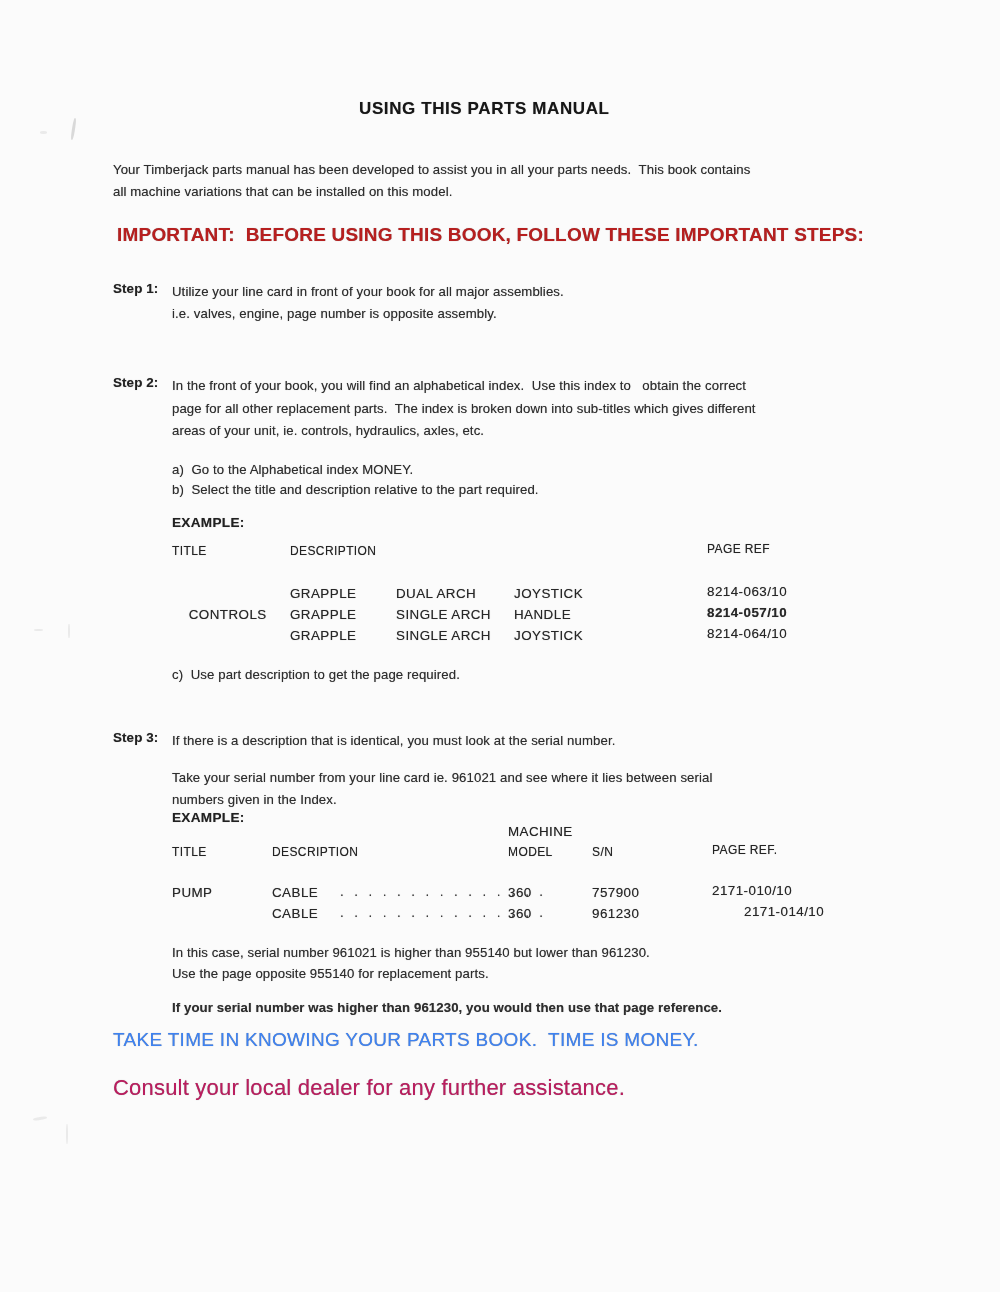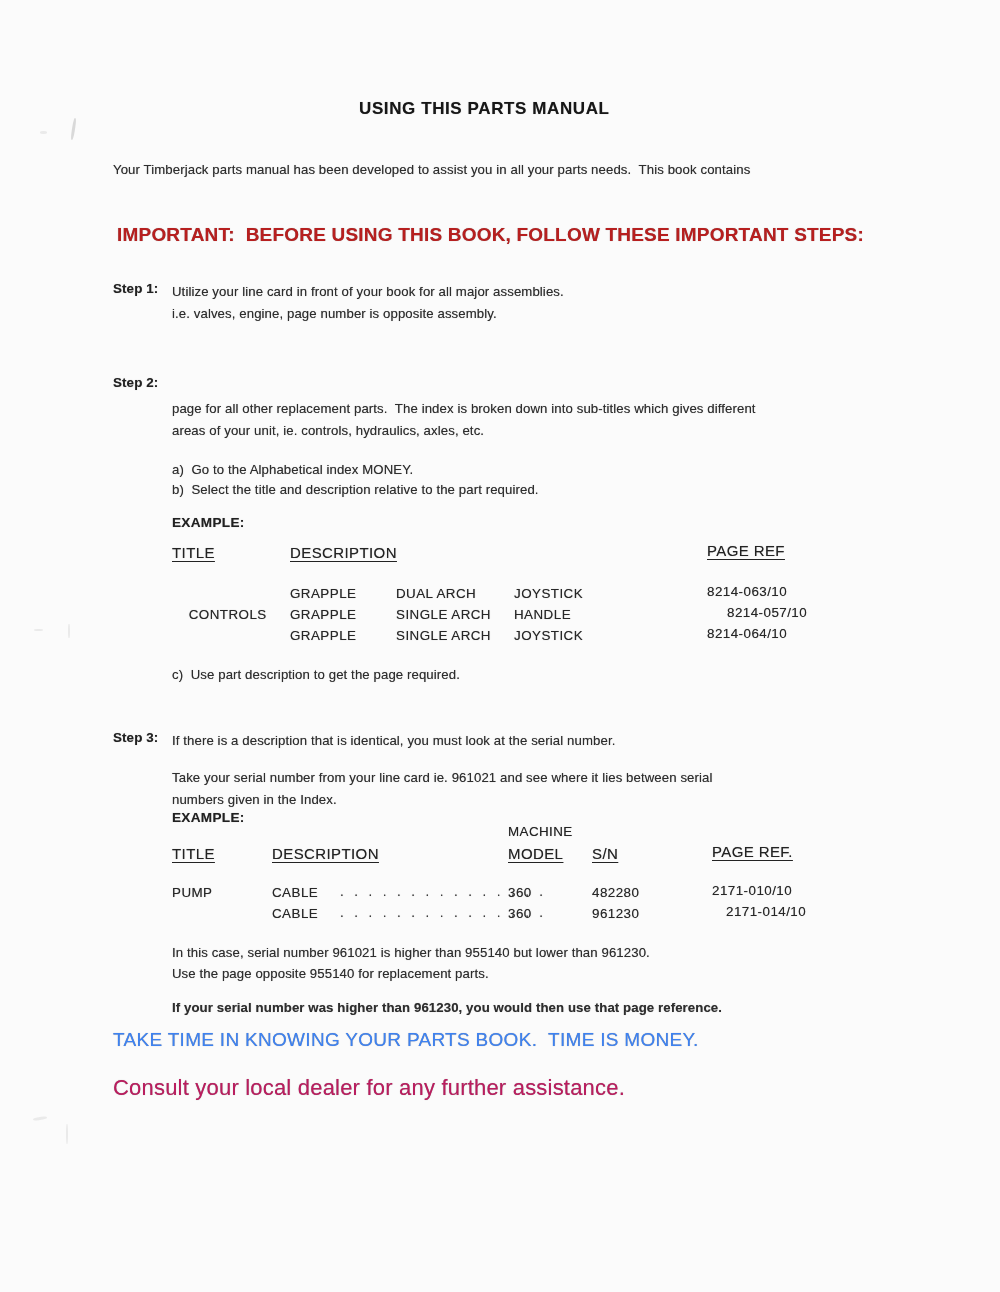--- a/index.html
+++ b/index.html
@@ -66,24 +66,23 @@
     font-weight: bold;
     color: #1e1e1e;
   }
   .example-label {
     font-size: 13.6px;
     font-weight: bold;
     letter-spacing: .3px;
     color: #1e1e1e;
   }
   .th {
-    font-size: 15px;
+    font-size: 12px;
     letter-spacing: .4px;
     color: #202020;
-    text-decoration: underline;
     text-underline-offset: 3px;
   }
   .th-plain {
     font-size: 13.4px;
     letter-spacing: .4px;
     color: #202020;
   }
   .cell {
     font-size: 13.4px;
     letter-spacing: .45px;
@@ -113,28 +112,30 @@
   <div class="smudge" style="left:72px; top:118px; width:3px; height:22px; transform:rotate(9deg);"></div>
   <div class="smudge soft" style="left:40px; top:131px; width:7px; height:3px;"></div>
   <div class="smudge soft" style="left:34px; top:629px; width:9px; height:2px;"></div>
   <div class="smudge soft" style="left:68px; top:624px; width:2px; height:14px;"></div>
   <div class="smudge soft" style="left:33px; top:1117px; width:14px; height:3px; transform:rotate(-8deg);"></div>
   <div class="smudge soft" style="left:66px; top:1124px; width:2px; height:20px;"></div>
 
   <div class="t doc-title" style="left:359px; top:99px;">USING THIS PARTS MANUAL</div>
 
   <div class="t body" style="left:113px; top:159px;">Your Timberjack parts manual has been developed to assist you in all your parts needs.  This book contains</div>
+  <div class="t body" style="left:113px; top:181px;">all machine variations that can be installed on this model.</div>
 
   <div class="t h-important" style="left:117px; top:224px;">IMPORTANT:  BEFORE USING THIS BOOK, FOLLOW THESE IMPORTANT STEPS:</div>
 
   <div class="t steplabel" style="left:113px; top:281px;">Step 1:</div>
   <div class="t body" style="left:172px; top:281px;">Utilize your line card in front of your book for all major assemblies.</div>
   <div class="t body" style="left:172px; top:303px;">i.e. valves, engine, page number is opposite assembly.</div>
 
   <div class="t steplabel" style="left:113px; top:375px;">Step 2:</div>
+  <div class="t body" style="left:172px; top:375px;">In the front of your book, you will find an alphabetical index.  Use this index to   obtain the correct</div>
   <div class="t body" style="left:172px; top:398px;">page for all other replacement parts.  The index is broken down into sub-titles which gives different</div>
   <div class="t body" style="left:172px; top:420px;">areas of your unit, ie. controls, hydraulics, axles, etc.</div>
 
   <div class="t body" style="left:172px; top:459px;">a)  Go to the Alphabetical index MONEY.</div>
   <div class="t body" style="left:172px; top:479px;">b)  Select the title and description relative to the part required.</div>
 
   <div class="t example-label" style="left:172px; top:515px;">EXAMPLE:</div>
 
   <div class="t th" style="left:172px; top:544px;">TITLE</div>
   <div class="t th" style="left:290px; top:544px;">DESCRIPTION</div>
@@ -144,21 +145,21 @@
     <span>CONTROLS</span>
   </div>
   <div class="t cell" style="left:290px; top:583px;">GRAPPLE</div>
   <div class="t cell" style="left:396px; top:583px;">DUAL ARCH</div>
   <div class="t cell" style="left:514px; top:583px;">JOYSTICK</div>
   <div class="t cell" style="left:707px; top:581px;">8214-063/10</div>
 
   <div class="t cell" style="left:290px; top:604px;">GRAPPLE</div>
   <div class="t cell" style="left:396px; top:604px;">SINGLE ARCH</div>
   <div class="t cell" style="left:514px; top:604px;">HANDLE</div>
-  <div class="t cell" style="left:727px; top:602px;">8214-057/10</div>
+  <div class="t cell" style="left:707px; top:602px;font-weight:bold;">8214-057/10</div>
 
   <div class="t cell" style="left:290px; top:625px;">GRAPPLE</div>
   <div class="t cell" style="left:396px; top:625px;">SINGLE ARCH</div>
   <div class="t cell" style="left:514px; top:625px;">JOYSTICK</div>
   <div class="t cell" style="left:707px; top:623px;">8214-064/10</div>
 
   <div class="t body" style="left:172px; top:664px;">c)  Use part description to get the page required.</div>
 
   <div class="t steplabel" style="left:113px; top:730px;">Step 3:</div>
   <div class="t body" style="left:172px; top:730px;">If there is a description that is identical, you must look at the serial number.</div>
@@ -173,28 +174,28 @@
   <div class="t th" style="left:172px; top:845px;">TITLE</div>
   <div class="t th" style="left:272px; top:845px;">DESCRIPTION</div>
   <div class="t th" style="left:508px; top:845px;">MODEL</div>
   <div class="t th" style="left:592px; top:845px;">S/N</div>
   <div class="t th" style="left:712px; top:843px;">PAGE REF.</div>
 
   <div class="t cell" style="left:172px; top:882px;">PUMP</div>
   <div class="t cell" style="left:272px; top:882px;">CABLE</div>
   <div class="t leader" style="left:340px; top:884px;">. . . . . . . . . . . . . . .</div>
   <div class="t cell" style="left:508px; top:882px;">360</div>
-  <div class="t cell" style="left:592px; top:882px;">482280</div>
+  <div class="t cell" style="left:592px; top:882px;">757900</div>
   <div class="t cell" style="left:712px; top:880px;">2171-010/10</div>
 
   <div class="t cell" style="left:272px; top:903px;">CABLE</div>
   <div class="t leader" style="left:340px; top:905px;">. . . . . . . . . . . . . . .</div>
   <div class="t cell" style="left:508px; top:903px;">360</div>
   <div class="t cell" style="left:592px; top:903px;">961230</div>
-  <div class="t cell" style="left:726px; top:901px;">2171-014/10</div>
+  <div class="t cell" style="left:744px; top:901px;">2171-014/10</div>
 
   <div class="t body" style="left:172px; top:942px;">In this case, serial number 961021 is higher than 955140 but lower than 961230.</div>
   <div class="t body" style="left:172px; top:963px;">Use the page opposite 955140 for replacement parts.</div>
 
   <div class="t body" style="left:172px; top:997px;font-weight:bold;">If your serial number was higher than 961230, you would then use that page reference.</div>
 
   <div class="t h-take" style="left:113px; top:1029px;">TAKE TIME IN KNOWING YOUR PARTS BOOK.  TIME IS MONEY.</div>
 
   <div class="t h-consult" style="left:113px; top:1075px;">Consult your local dealer for any further assistance.</div>
 

